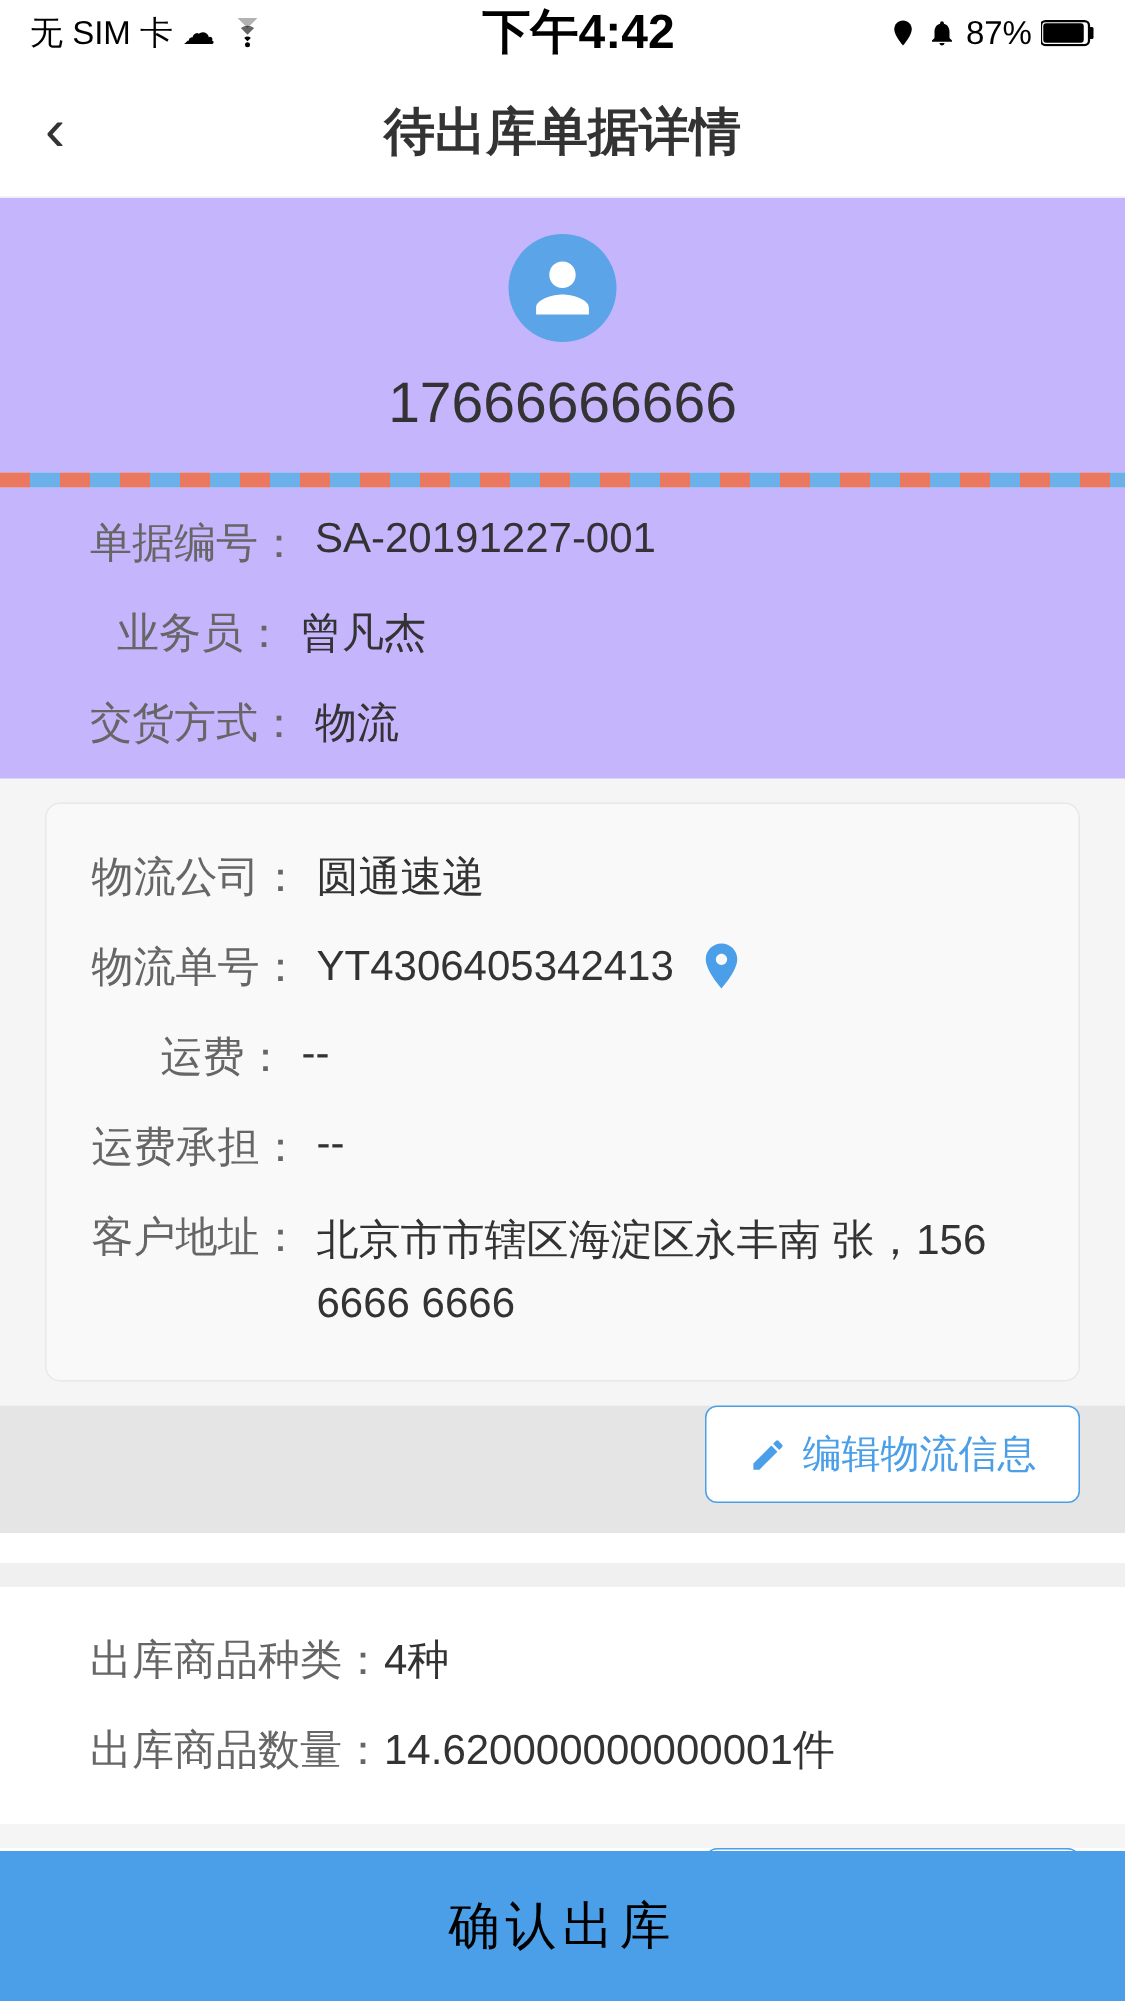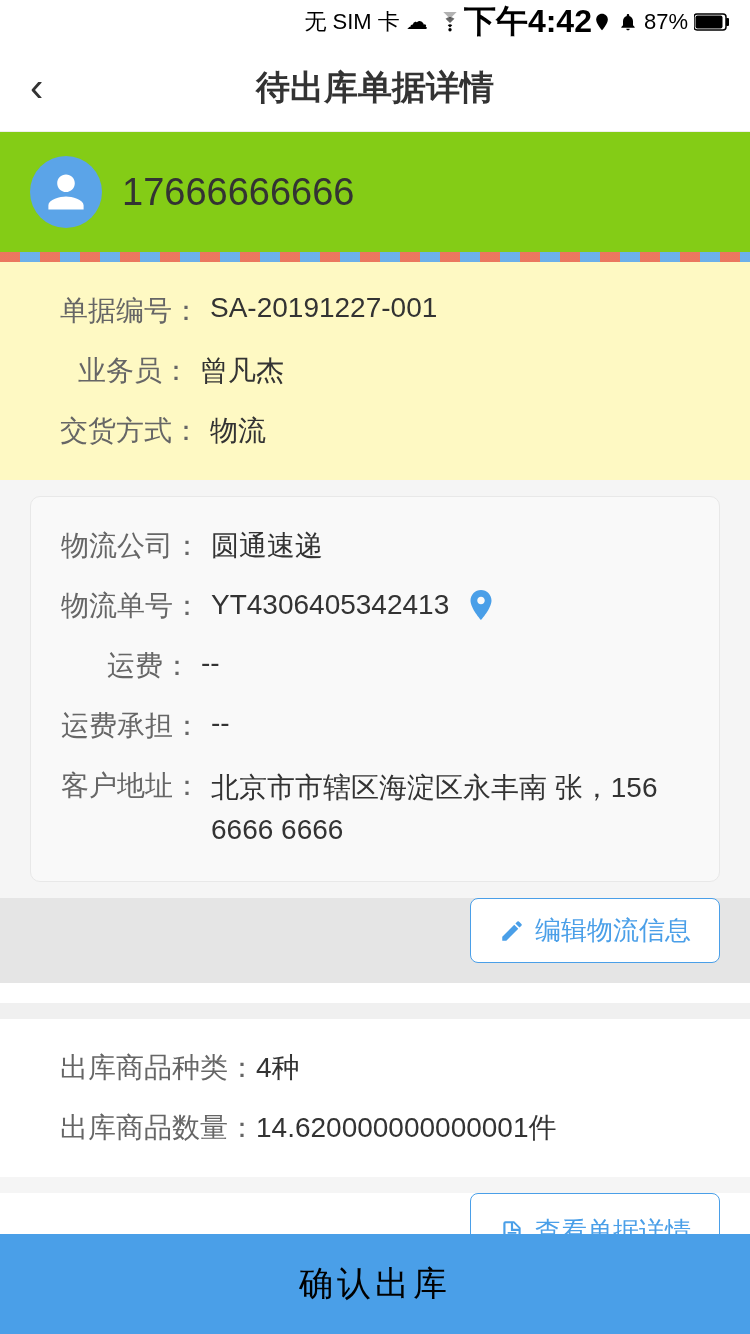--- a/index.html
+++ b/index.html
@@ -12,21 +12,21 @@
       position: relative;
     }
 
     
     .status-bar {
       width: 750px;
       height: 44px;
       background: #fff;
       display: flex;
       align-items: center;
-      justify-content: flex-end;
+      justify-content: space-between;
       padding: 0 20px;
       font-size: 24px;
     }
     .status-left {
       display: flex;
       align-items: center;
       gap: 8px;
       font-size: 22px;
       color: #000;
     }
@@ -62,26 +62,27 @@
       cursor: pointer;
     }
     .nav-title {
       font-size: 34px;
       font-weight: 600;
       color: #333;
     }
 
     
     .header-section {
-      background: #84cc16;
+      background: #c4b5fd;
       padding: 24px 30px;
       display: flex;
       align-items: center;
       gap: 20px;
       margin-bottom: 0;
+      flex-direction: column;
     }
     .avatar {
       width: 72px;
       height: 72px;
       border-radius: 50%;
       background: #5ba4e8;
       display: flex;
       align-items: center;
       justify-content: center;
     }
@@ -103,22 +104,22 @@
       background: repeating-linear-gradient(
         90deg,
         #e8583a 0px, #e8583a 20px,
         #4a9fe8 20px, #4a9fe8 40px
       );
       opacity: 0.8;
     }
 
     
     .info-section {
-      background: #fef9c3;
-      padding: 30px 60px;
+      background: #c4b5fd;
+      padding: 18px 60px;
       margin-bottom: 16px;
     }
     .info-row {
       display: flex;
       align-items: flex-start;
       margin-bottom: 22px;
       font-size: 28px;
     }
     .info-row:last-child { margin-bottom: 0; }
     .info-label {

